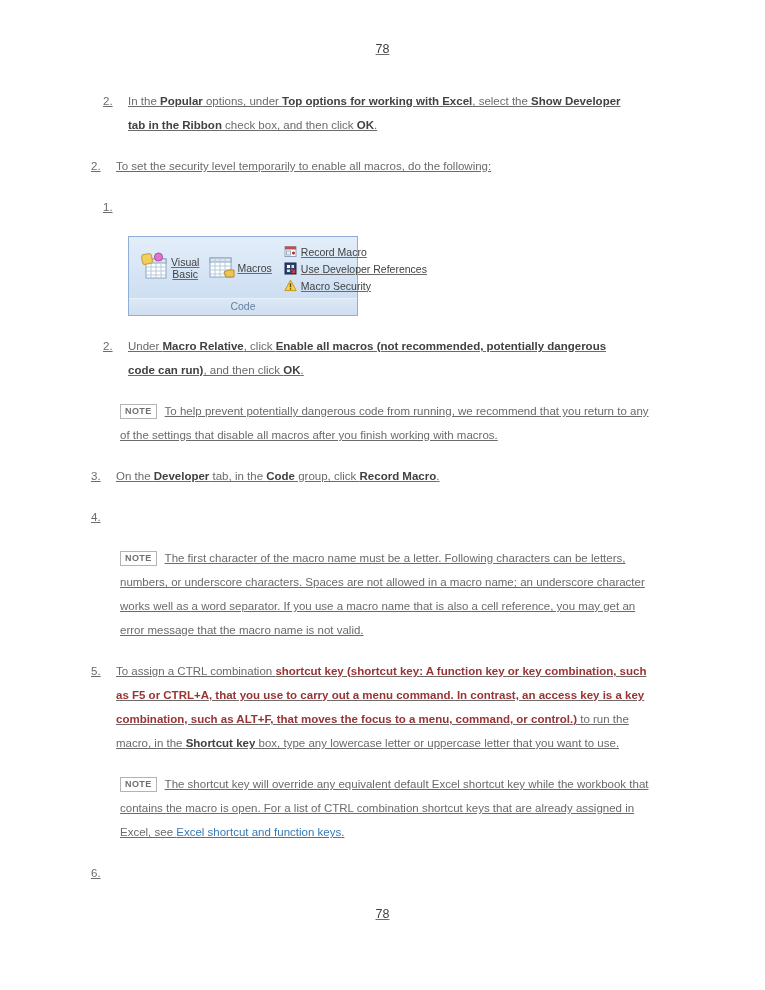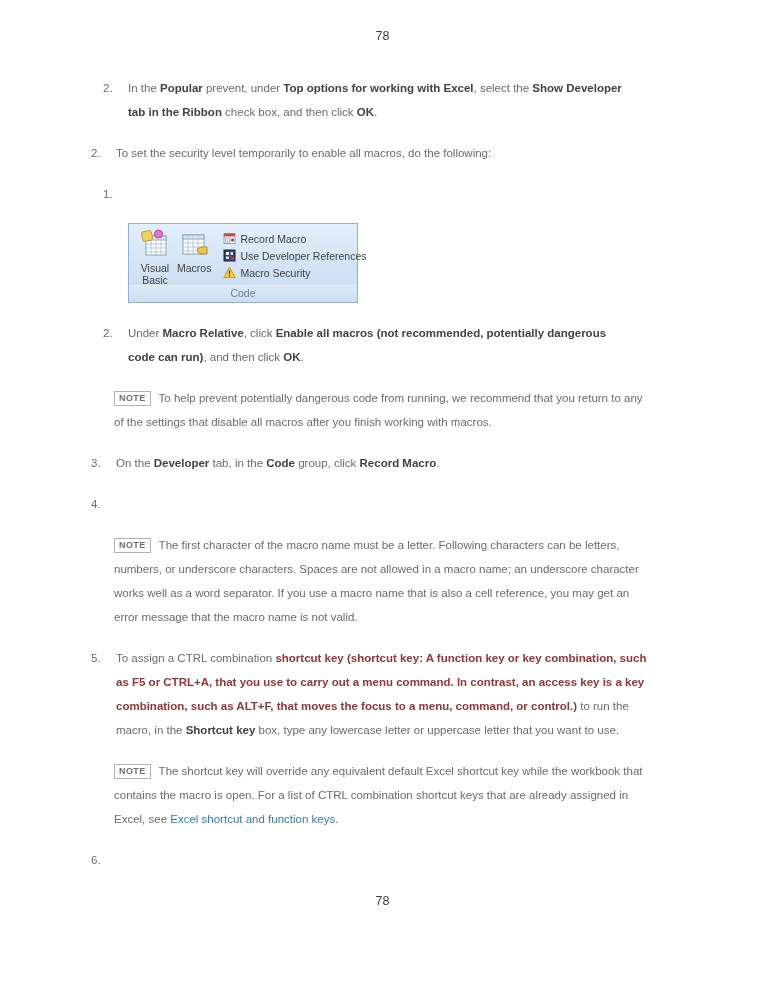--- a/index.html
+++ b/index.html
@@ -6,36 +6,37 @@
   .page{
     position:relative;
     width:765px;height:990px;
     background:#ffffff;
     font-family:"Liberation Sans", sans-serif;
     font-size:11.5px;
     line-height:24px;
     color:#6b6b6b;
     overflow:hidden;
     box-sizing:border-box;
-    padding-top:24px;
+    padding-top:37px;
+    text-decoration:underline;
   }
   .pageno{
     text-align:center;
     color:#3d3d3d;
     font-size:12.5px;
     line-height:24px;
   }
   .pageno.top{margin:0 0 28px 0;}
   .pageno.bottom{margin:17px 0 0 0;}
   .para{display:flex;margin:0 0 17px 0;}
   .para .marker{flex:0 0 25px;color:#6b6b6b;}
   .para .body{flex:1;}
   .lvl1{padding-left:91px;padding-right:114px;}
   .lvl2{padding-left:103px;padding-right:132px;}
-  .note{display:block;padding-left:114px;padding-right:112px;margin:0 0 17px 0;}
+  .note{display:block;padding-left:114px;padding-right:112px;margin:0 0 17px 6px;}
   .note-badge{
     display:inline-block;
     border:1px solid #b3b3b3;
     padding:0 4px;
     font-size:9px;
     font-weight:bold;
     letter-spacing:.4px;
     color:#6e6e6e;
     line-height:13px;
     margin-right:8px;
@@ -52,21 +53,21 @@
     width:228px;height:78px;
     margin:0 0 18px 128px;
     border:1px solid #8fafd6;
     background:linear-gradient(#e3eefa,#d2e2f4 60%,#c9dcf0);
     box-sizing:content-box;
     font-size:10.5px;
     line-height:12px;
     color:#3f3f3f;
   }
   .ribbon-inner{display:flex;padding:4px 0 0 10px;height:57px;box-sizing:border-box;}
-  .big-btn{display:flex;flex-direction:column;align-items:center;margin-right:6px;}
+  .big-btn{display:flex;flex-direction:row;align-items:center;margin-right:6px;}
   .big-btn .blabel{text-align:center;white-space:pre-line;}
   .small-col{margin-left:6px;padding-top:2px;}
   .small-btn{display:flex;align-items:center;height:17px;white-space:nowrap;}
   .small-btn .sicon{margin-right:4px;display:inline-flex;}
   .group-band{
     position:absolute;left:0;right:0;bottom:0;height:16px;
     background:linear-gradient(#dce8f5,#cfdff0);
     border-top:1px solid #e8f1fa;
     text-align:center;
     font-size:10.5px;line-height:15px;
@@ -75,21 +76,21 @@
 </style>
 </head>
 <body>
 
 <div class="page">
 
   <div class="pageno top">78</div>
 
   <div class="para lvl2">
     <span class="marker">2.</span>
-    <span class="body"><span class="r-n">In the </span><span class="r-b">Popular</span><span class="r-n"> prevent, under </span><span class="r-b">Top options for working with Excel</span><span class="r-n">, select the </span><span class="r-b">Show Developer tab in the Ribbon</span><span class="r-n"> check box, and then click </span><span class="r-b">OK</span><span class="r-n">.</span></span>
+    <span class="body"><span class="r-n">In the </span><span class="r-b">Popular</span><span class="r-n"> options, under </span><span class="r-b">Top options for working with Excel</span><span class="r-n">, select the </span><span class="r-b">Show Developer tab in the Ribbon</span><span class="r-n"> check box, and then click </span><span class="r-b">OK</span><span class="r-n">.</span></span>
   </div>
 
   <div class="para lvl1">
     <span class="marker">2.</span>
     <span class="body"><span class="r-n">To set the security level temporarily to enable all macros, do the following:</span></span>
   </div>
 
   <div class="para lvl2">
     <span class="marker">1.</span>
   </div>

